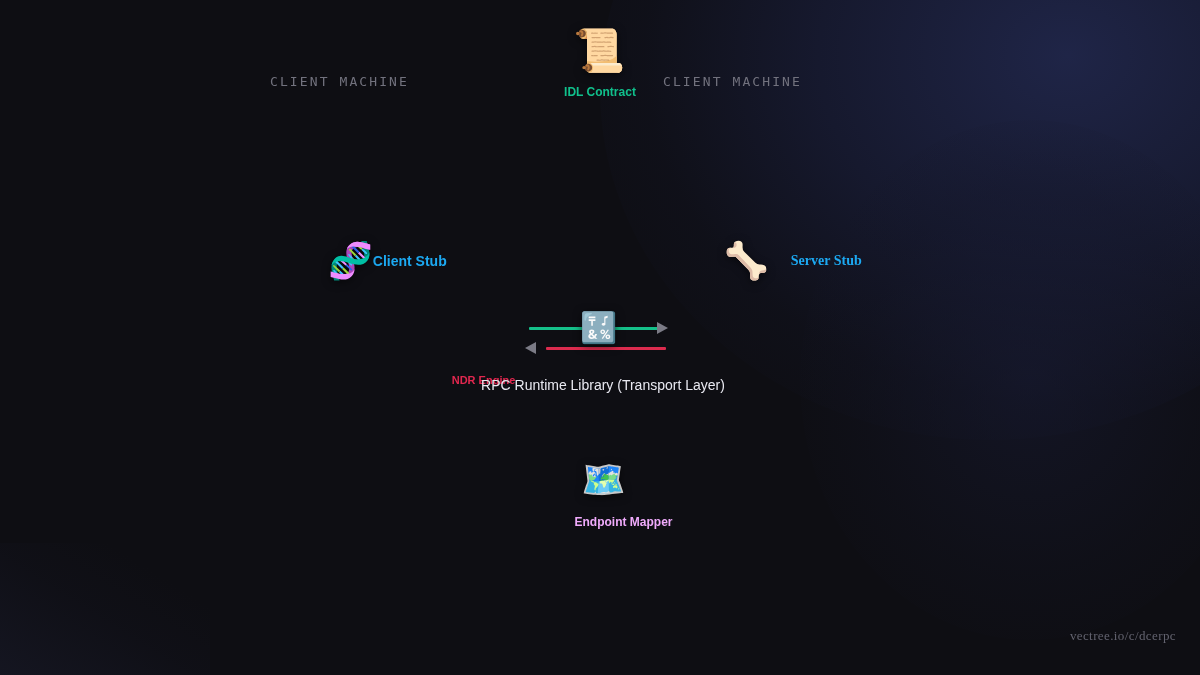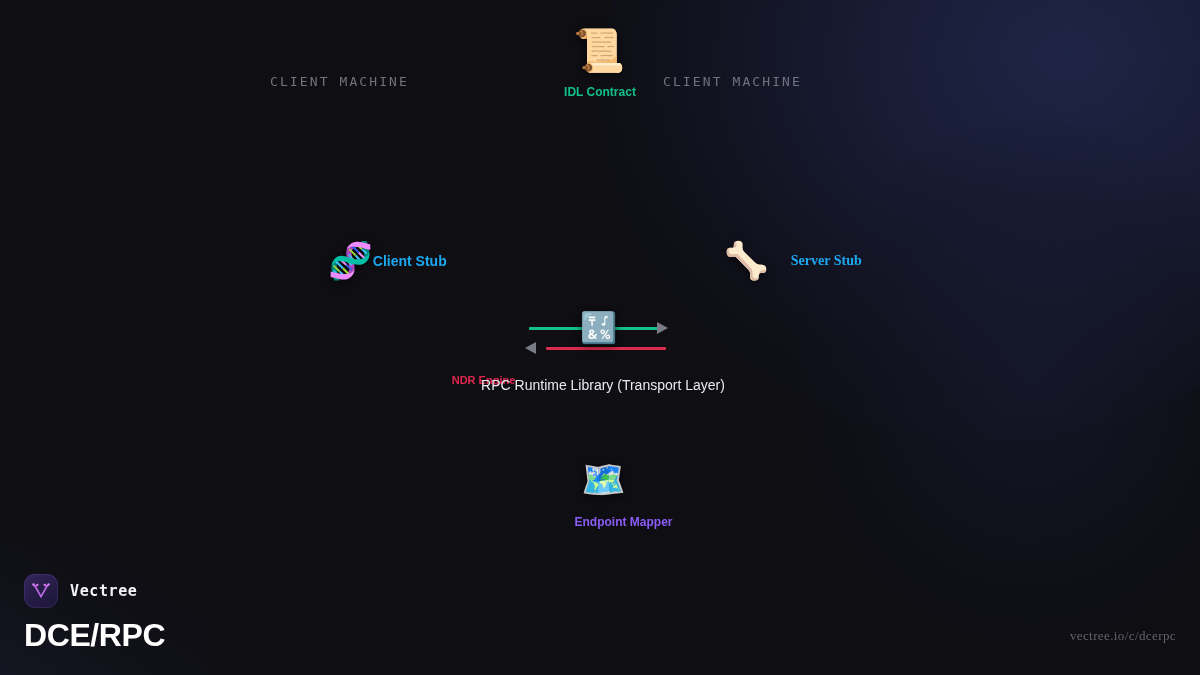--- a/index.html
+++ b/index.html
@@ -110,21 +110,21 @@
   #node-client-stub .caption { font-size: 14px; color: #1ca9f2; }
 
   
   #node-server-stub { left: 724px; top: 243px; flex-direction: row; align-items: center; }
   #node-server-stub .glyph { font-size: 36px; }
   #node-server-stub .caption { font-size: 14px; color: #1ca9f2; margin-left: 22px; font-family: Liberation Serif, serif; }
 
   
   #node-endpoint-mapper { left: 540px; top: 462px; width: 128px; }
   #node-endpoint-mapper .glyph { font-size: 36px; }
-  #node-endpoint-mapper .caption { font-size: 12px; color: #8b5cf6; margin-top: 18px; padding-left: 39px; }
+  #node-endpoint-mapper .caption { font-size: 12px; color: #f0abfc; margin-top: 18px; padding-left: 39px; }
 
   
   #transport-region {
     position: absolute;
     left: 0;
     top: 300px;
     width: 1200px;
     height: 100px;
   }
 
@@ -305,39 +305,16 @@
     <div id="ndr-engine-caption">NDR Engine</div>
 
     <div id="transport-caption">RPC Runtime Library (Transport Layer)</div>
   </div>
 
   <div class="node" id="node-endpoint-mapper">
     <div class="glyph">🗺️</div>
     <div class="caption">Endpoint Mapper</div>
   </div>
 
-  <div id="brand-block">
-    <div id="brand-row">
-      <div id="brand-logo">
-        <svg width="22" height="22" viewBox="0 0 22 22" aria-hidden="true">
-          <g stroke="#c06ae8" stroke-width="1.7" stroke-linecap="round" fill="none">
-            <path d="M5.2 6.4 L11 16.6 L16.8 6.4"></path>
-            <path d="M5.2 6.4 L3.6 4.6"></path>
-            <path d="M5.2 6.4 L7.3 5.0"></path>
-            <path d="M16.8 6.4 L18.4 4.6"></path>
-            <path d="M16.8 6.4 L14.7 5.0"></path>
-          </g>
-          <g fill="#d67cf2">
-            <circle cx="3.5" cy="4.4" r="1.25"></circle>
-            <circle cx="7.4" cy="4.8" r="1.15"></circle>
-            <circle cx="18.5" cy="4.4" r="1.25"></circle>
-            <circle cx="14.6" cy="4.8" r="1.15"></circle>
-          </g>
-        </svg>
-      </div>
-      <div id="brand-name">Vectree</div>
-    </div>
-    <div id="deck-title">DCE/RPC</div>
-  </div>
 
   <div id="footer-url">vectree.io/c/dcerpc</div>
 
 </div>
 
 </body></html>

